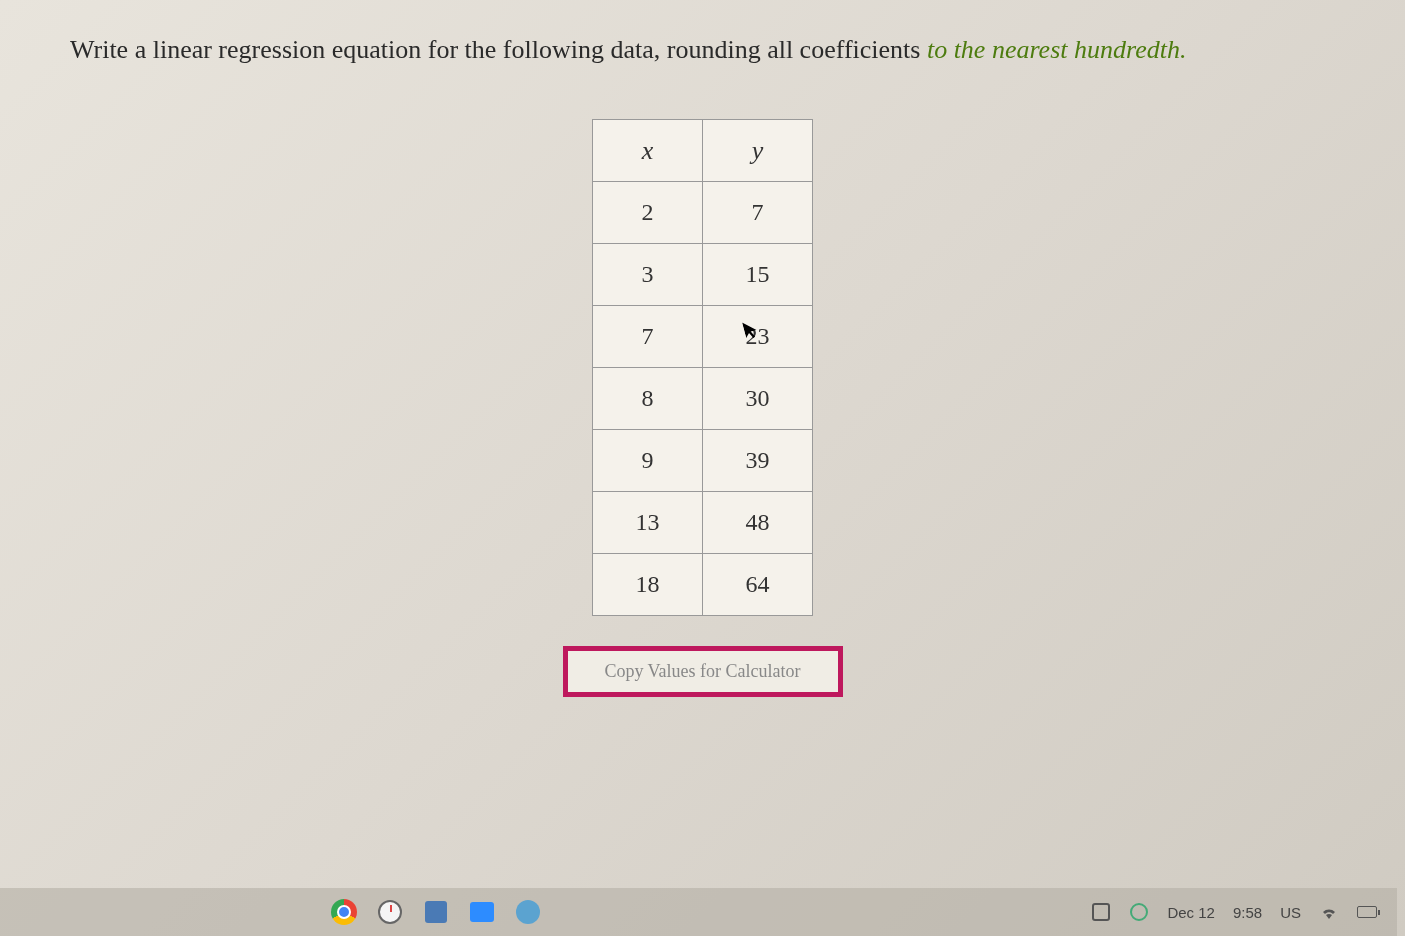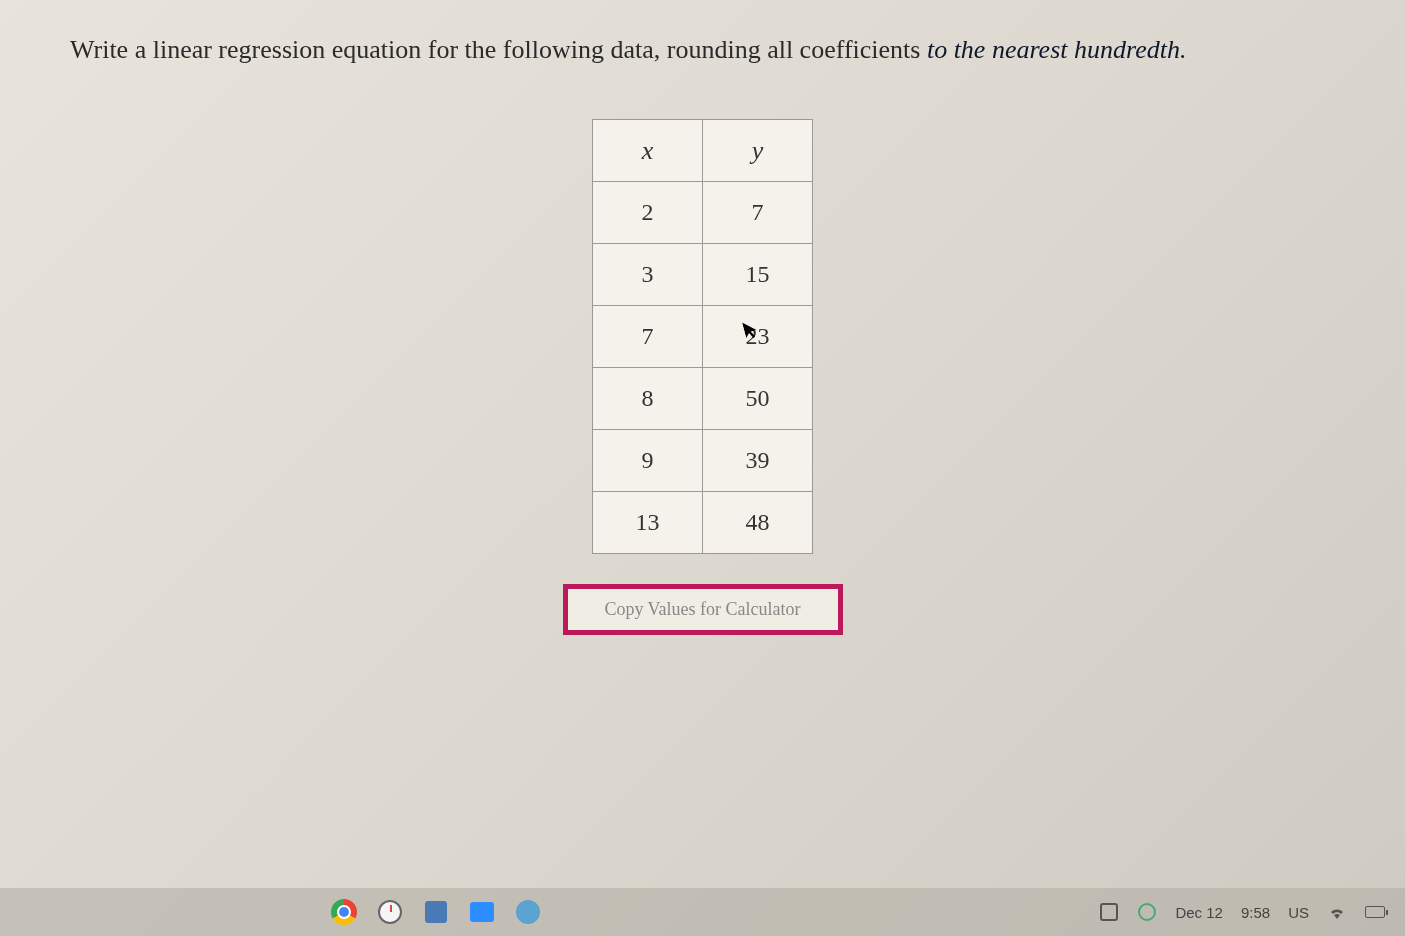--- a/index.html
+++ b/index.html
@@ -23,21 +23,21 @@
     
     .question-text {
       font-size: 26px;
       color: #2a2a2a;
       line-height: 1.5;
       margin-bottom: 50px;
     }
     
     .question-text .italic {
       font-style: italic;
-      color: #0f172a;
+      color: #4d7c0f;
       margin-top: 28px;
     }
     
     .table-container {
       display: flex;
       justify-content: center;
       margin-bottom: 30px;
     }
     
     .data-table {
@@ -88,21 +88,21 @@
       left: 745px;
       font-size: 20px;
       color: #000;
       transform: rotate(-15deg);
     }
     
     .taskbar {
       position: absolute;
       bottom: 0;
       left: 0;
-      right: 0;
+      right: 8px;
       height: 48px;
       background: rgba(180, 175, 165, 0.6);
       display: flex;
       align-items: center;
       padding: 0 20px;
     }
     
     .taskbar-left {
       display: flex;
       align-items: center;
@@ -259,29 +259,33 @@
         <tr>
           <td>3</td>
           <td>15</td>
         </tr>
         <tr>
           <td>7</td>
           <td>23</td>
         </tr>
         <tr>
           <td>8</td>
-          <td>50</td>
+          <td>30</td>
         </tr>
         <tr>
           <td>9</td>
           <td>39</td>
         </tr>
         <tr>
           <td>13</td>
           <td>48</td>
+        </tr>
+        <tr>
+          <td>18</td>
+          <td>64</td>
         </tr>
       </tbody>
     </table>
   </div>
 
   <div class="buttons-container">
     <button class="action-button">Copy Values for Calculator</button>
   </div>
 </div>
 

